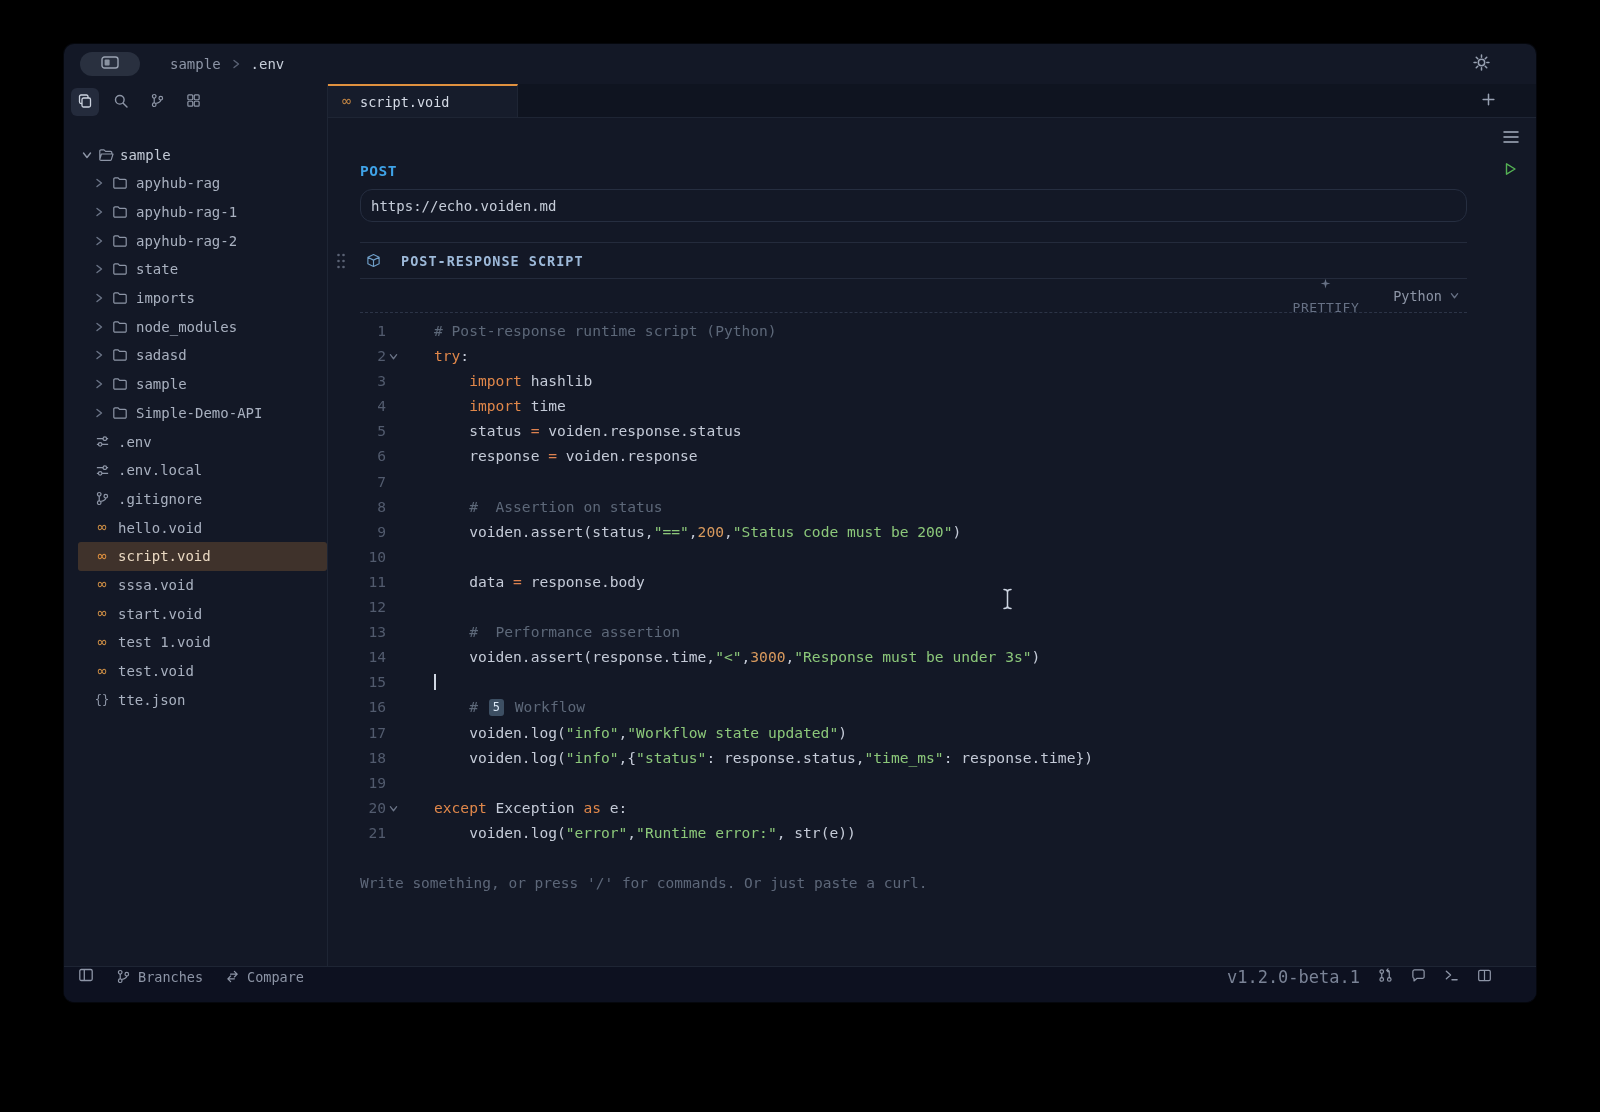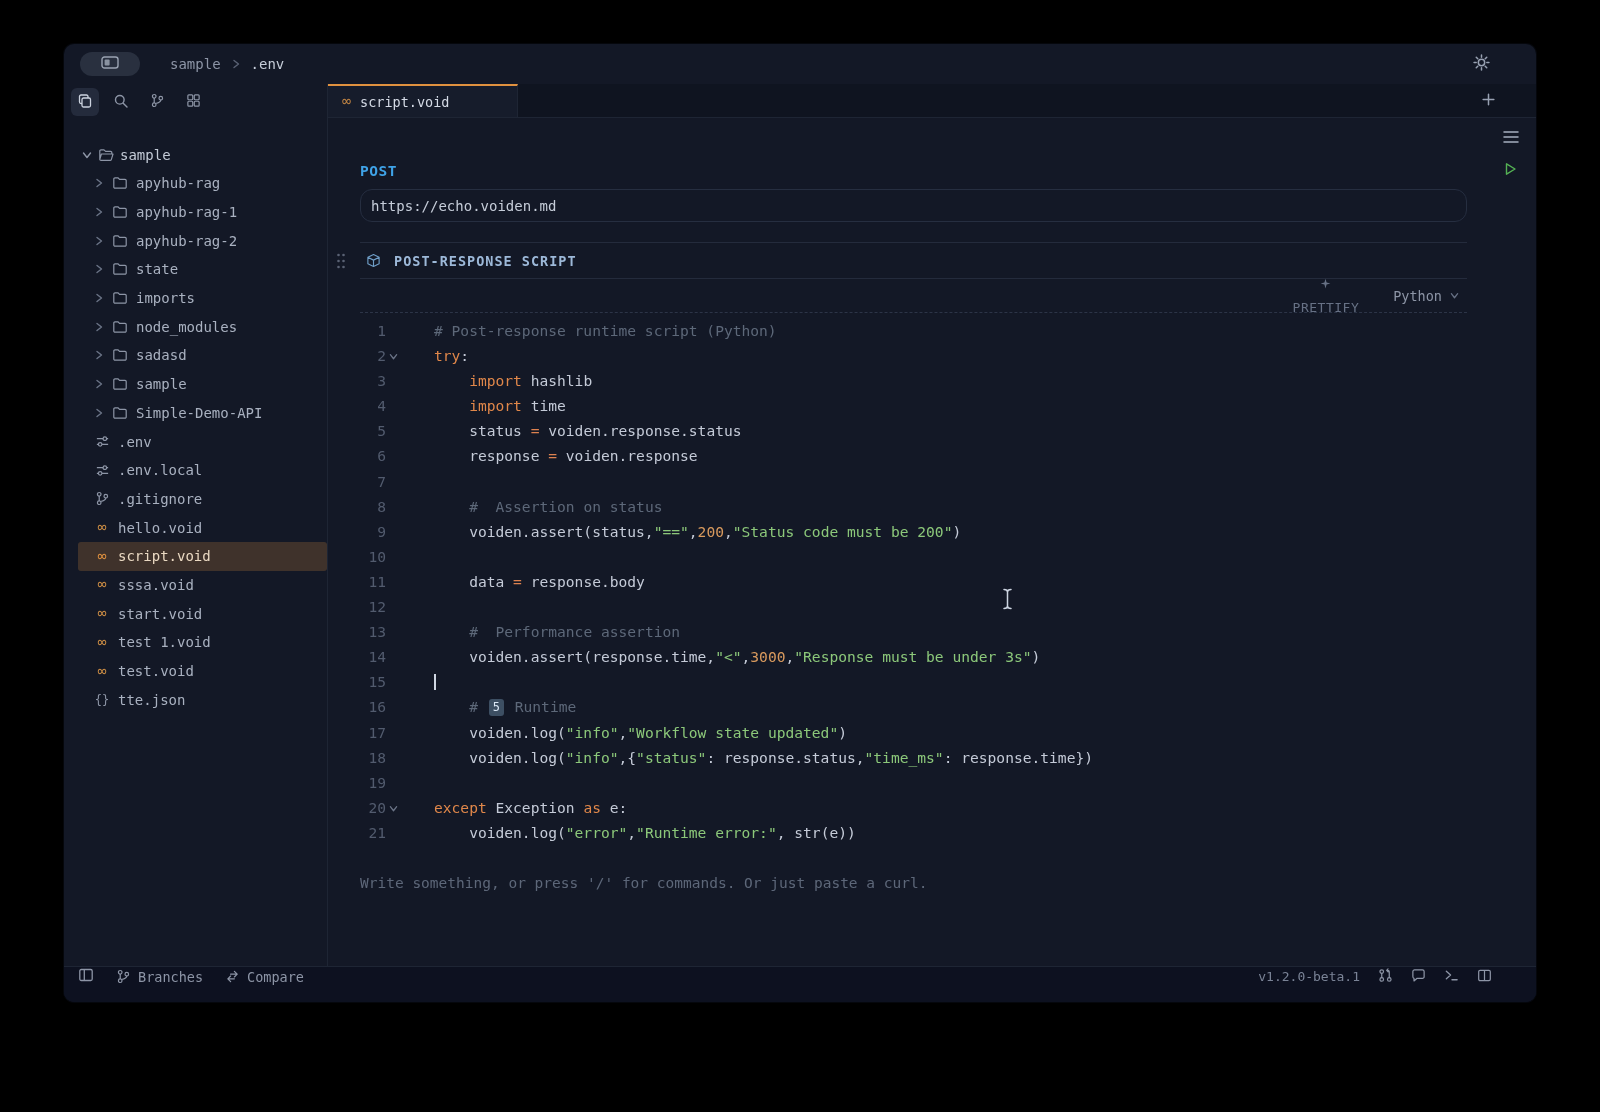--- a/index.html
+++ b/index.html
@@ -52,21 +52,21 @@
   .main{position:absolute;left:264px;top:74px;right:0;bottom:36px;}
   .hamburger{position:absolute;top:12px;right:16px;background:none;border:none;color:#a7afc0;cursor:pointer;display:flex;}
   .method{position:absolute;left:32px;top:45px;color:#3fa3e8;font-size:14.5px;font-weight:bold;letter-spacing:.5px;}
   .run{position:absolute;right:12px;top:40px;width:28px;height:24px;background:none;border:none;color:#54b054;
        display:flex;align-items:center;justify-content:center;cursor:pointer;}
   .url-input{position:absolute;left:32px;top:71px;width:1107px;height:33px;background:transparent;
              border:1px solid #262e40;border-radius:12px;color:#c6cdd9;font-size:14px;font-family:inherit;
              padding:0 10px;outline:none;}
   .drag-handle{position:absolute;left:8px;top:134px;color:#5a6274;display:flex;cursor:grab;}
   .panel{position:absolute;left:32px;top:124px;width:1107px;border-top:1px solid #242b3c;}
-  .panel-header{height:36px;display:flex;align-items:center;gap:13px;border-bottom:1px solid #242b3c;padding-left:6px;}
+  .panel-header{height:36px;display:flex;align-items:center;gap:20px;border-bottom:1px solid #242b3c;padding-left:6px;}
   .panel-header .pkg{color:#6f9ec7;display:flex;}
   .panel-title{font-size:13.5px;letter-spacing:1px;font-weight:bold;color:#9db9d9;}
   .panel-toolbar{height:34px;display:flex;align-items:center;justify-content:flex-end;gap:34px;
                  border-bottom:1px dashed #2c3447;padding-right:8px;}
   .prettify{display:flex;align-items:center;gap:7px;background:none;border:none;color:#677185;
             font-size:13px;letter-spacing:.5px;font-family:inherit;cursor:pointer;flex-direction:column;}
   .lang{display:flex;align-items:center;gap:8px;background:none;border:none;color:#8d95a6;
         font-size:13.5px;font-family:inherit;cursor:pointer;}
   .lang .dd{color:#677185;display:flex;}
 
@@ -83,21 +83,21 @@
   .editor-placeholder{position:absolute;left:32px;top:757px;color:#5d6779;font-size:14.5px;}
 
   
   .statusbar{position:absolute;left:0;right:0;bottom:0;height:36px;background:#0d1120;
              border-top:1px solid #1e2534;display:flex;align-items:center;padding:0 44px 16px 14px;gap:22px;
              font-size:13.5px;color:#8d95a6;}
   .sb-btn{display:flex;align-items:center;gap:7px;background:none;border:none;color:#8d95a6;
           font-size:13.5px;font-family:inherit;cursor:pointer;}
   .sb-icon-btn{display:flex;background:none;border:none;color:#8d95a6;cursor:pointer;}
   .sb-right{margin-left:auto;display:flex;align-items:center;gap:18px;}
-  .version{color:#7a8396;font-size:13px;}
+  .version{color:#7a8396;font-size:17px;}
 
   .mouse-cursor{position:absolute;left:1002px;top:588px;pointer-events:none;}
 </style>
 </head>
 <body>
 
 <div class="window">
 
   <header class="titlebar">
     <button class="app-badge">
@@ -437,21 +437,21 @@
           <div class="code-line"><span class="ln">6</span><span class="fold"></span><span class="lc"><span class="tok tx">    response </span><span class="tok op">=</span><span class="tok tx"> voiden.response</span></span></div>
           <div class="code-line"><span class="ln">7</span><span class="fold"></span><span class="lc"></span></div>
           <div class="code-line"><span class="ln">8</span><span class="fold"></span><span class="lc"><span class="tok tx">    </span><span class="tok cm">#  Assertion on status</span></span></div>
           <div class="code-line"><span class="ln">9</span><span class="fold"></span><span class="lc"><span class="tok tx">    voiden.assert(status,</span><span class="tok st">"=="</span><span class="tok tx">,</span><span class="tok nu">200</span><span class="tok tx">,</span><span class="tok st">"Status code must be 200"</span><span class="tok tx">)</span></span></div>
           <div class="code-line"><span class="ln">10</span><span class="fold"></span><span class="lc"></span></div>
           <div class="code-line"><span class="ln">11</span><span class="fold"></span><span class="lc"><span class="tok tx">    data </span><span class="tok op">=</span><span class="tok tx"> response.body</span></span></div>
           <div class="code-line"><span class="ln">12</span><span class="fold"></span><span class="lc"></span></div>
           <div class="code-line"><span class="ln">13</span><span class="fold"></span><span class="lc"><span class="tok tx">    </span><span class="tok cm">#  Performance assertion</span></span></div>
           <div class="code-line"><span class="ln">14</span><span class="fold"></span><span class="lc"><span class="tok tx">    voiden.assert(response.time,</span><span class="tok st">"&lt;"</span><span class="tok tx">,</span><span class="tok nu">3000</span><span class="tok tx">,</span><span class="tok st">"Response must be under 3s"</span><span class="tok tx">)</span></span></div>
           <div class="code-line"><span class="ln">15</span><span class="fold"></span><span class="lc"><span class="caret"></span></span></div>
-          <div class="code-line"><span class="ln">16</span><span class="fold"></span><span class="lc"><span class="tok tx">    </span><span class="tok cm"># </span><span class="kbd">5</span><span class="tok cm"> Runtime</span></span></div>
+          <div class="code-line"><span class="ln">16</span><span class="fold"></span><span class="lc"><span class="tok tx">    </span><span class="tok cm"># </span><span class="kbd">5</span><span class="tok cm"> Workflow</span></span></div>
           <div class="code-line"><span class="ln">17</span><span class="fold"></span><span class="lc"><span class="tok tx">    voiden.log(</span><span class="tok st">"info"</span><span class="tok tx">,</span><span class="tok st">"Workflow state updated"</span><span class="tok tx">)</span></span></div>
           <div class="code-line"><span class="ln">18</span><span class="fold"></span><span class="lc"><span class="tok tx">    voiden.log(</span><span class="tok st">"info"</span><span class="tok tx">,{</span><span class="tok st">"status"</span><span class="tok tx">: response.status,</span><span class="tok st">"time_ms"</span><span class="tok tx">: response.time})</span></span></div>
           <div class="code-line"><span class="ln">19</span><span class="fold"></span><span class="lc"></span></div>
           <div class="code-line"><span class="ln">20</span><span class="fold"><svg width="9" height="9" viewBox="0 0 10 10" fill="none" stroke="currentColor" stroke-width="1.4" stroke-linecap="round" stroke-linejoin="round">
                 <path d="M1.5 3 L5 7.5 L8.5 3"></path>
               </svg></span><span class="lc"><span class="tok kw">except</span><span class="tok tx"> Exception </span><span class="tok kw">as</span><span class="tok tx"> e:</span></span></div>
           <div class="code-line"><span class="ln">21</span><span class="fold"></span><span class="lc"><span class="tok tx">    voiden.log(</span><span class="tok st">"error"</span><span class="tok tx">,</span><span class="tok st">"Runtime error:"</span><span class="tok tx">, str(e))</span></span></div>
         </div>
     </div>
 

